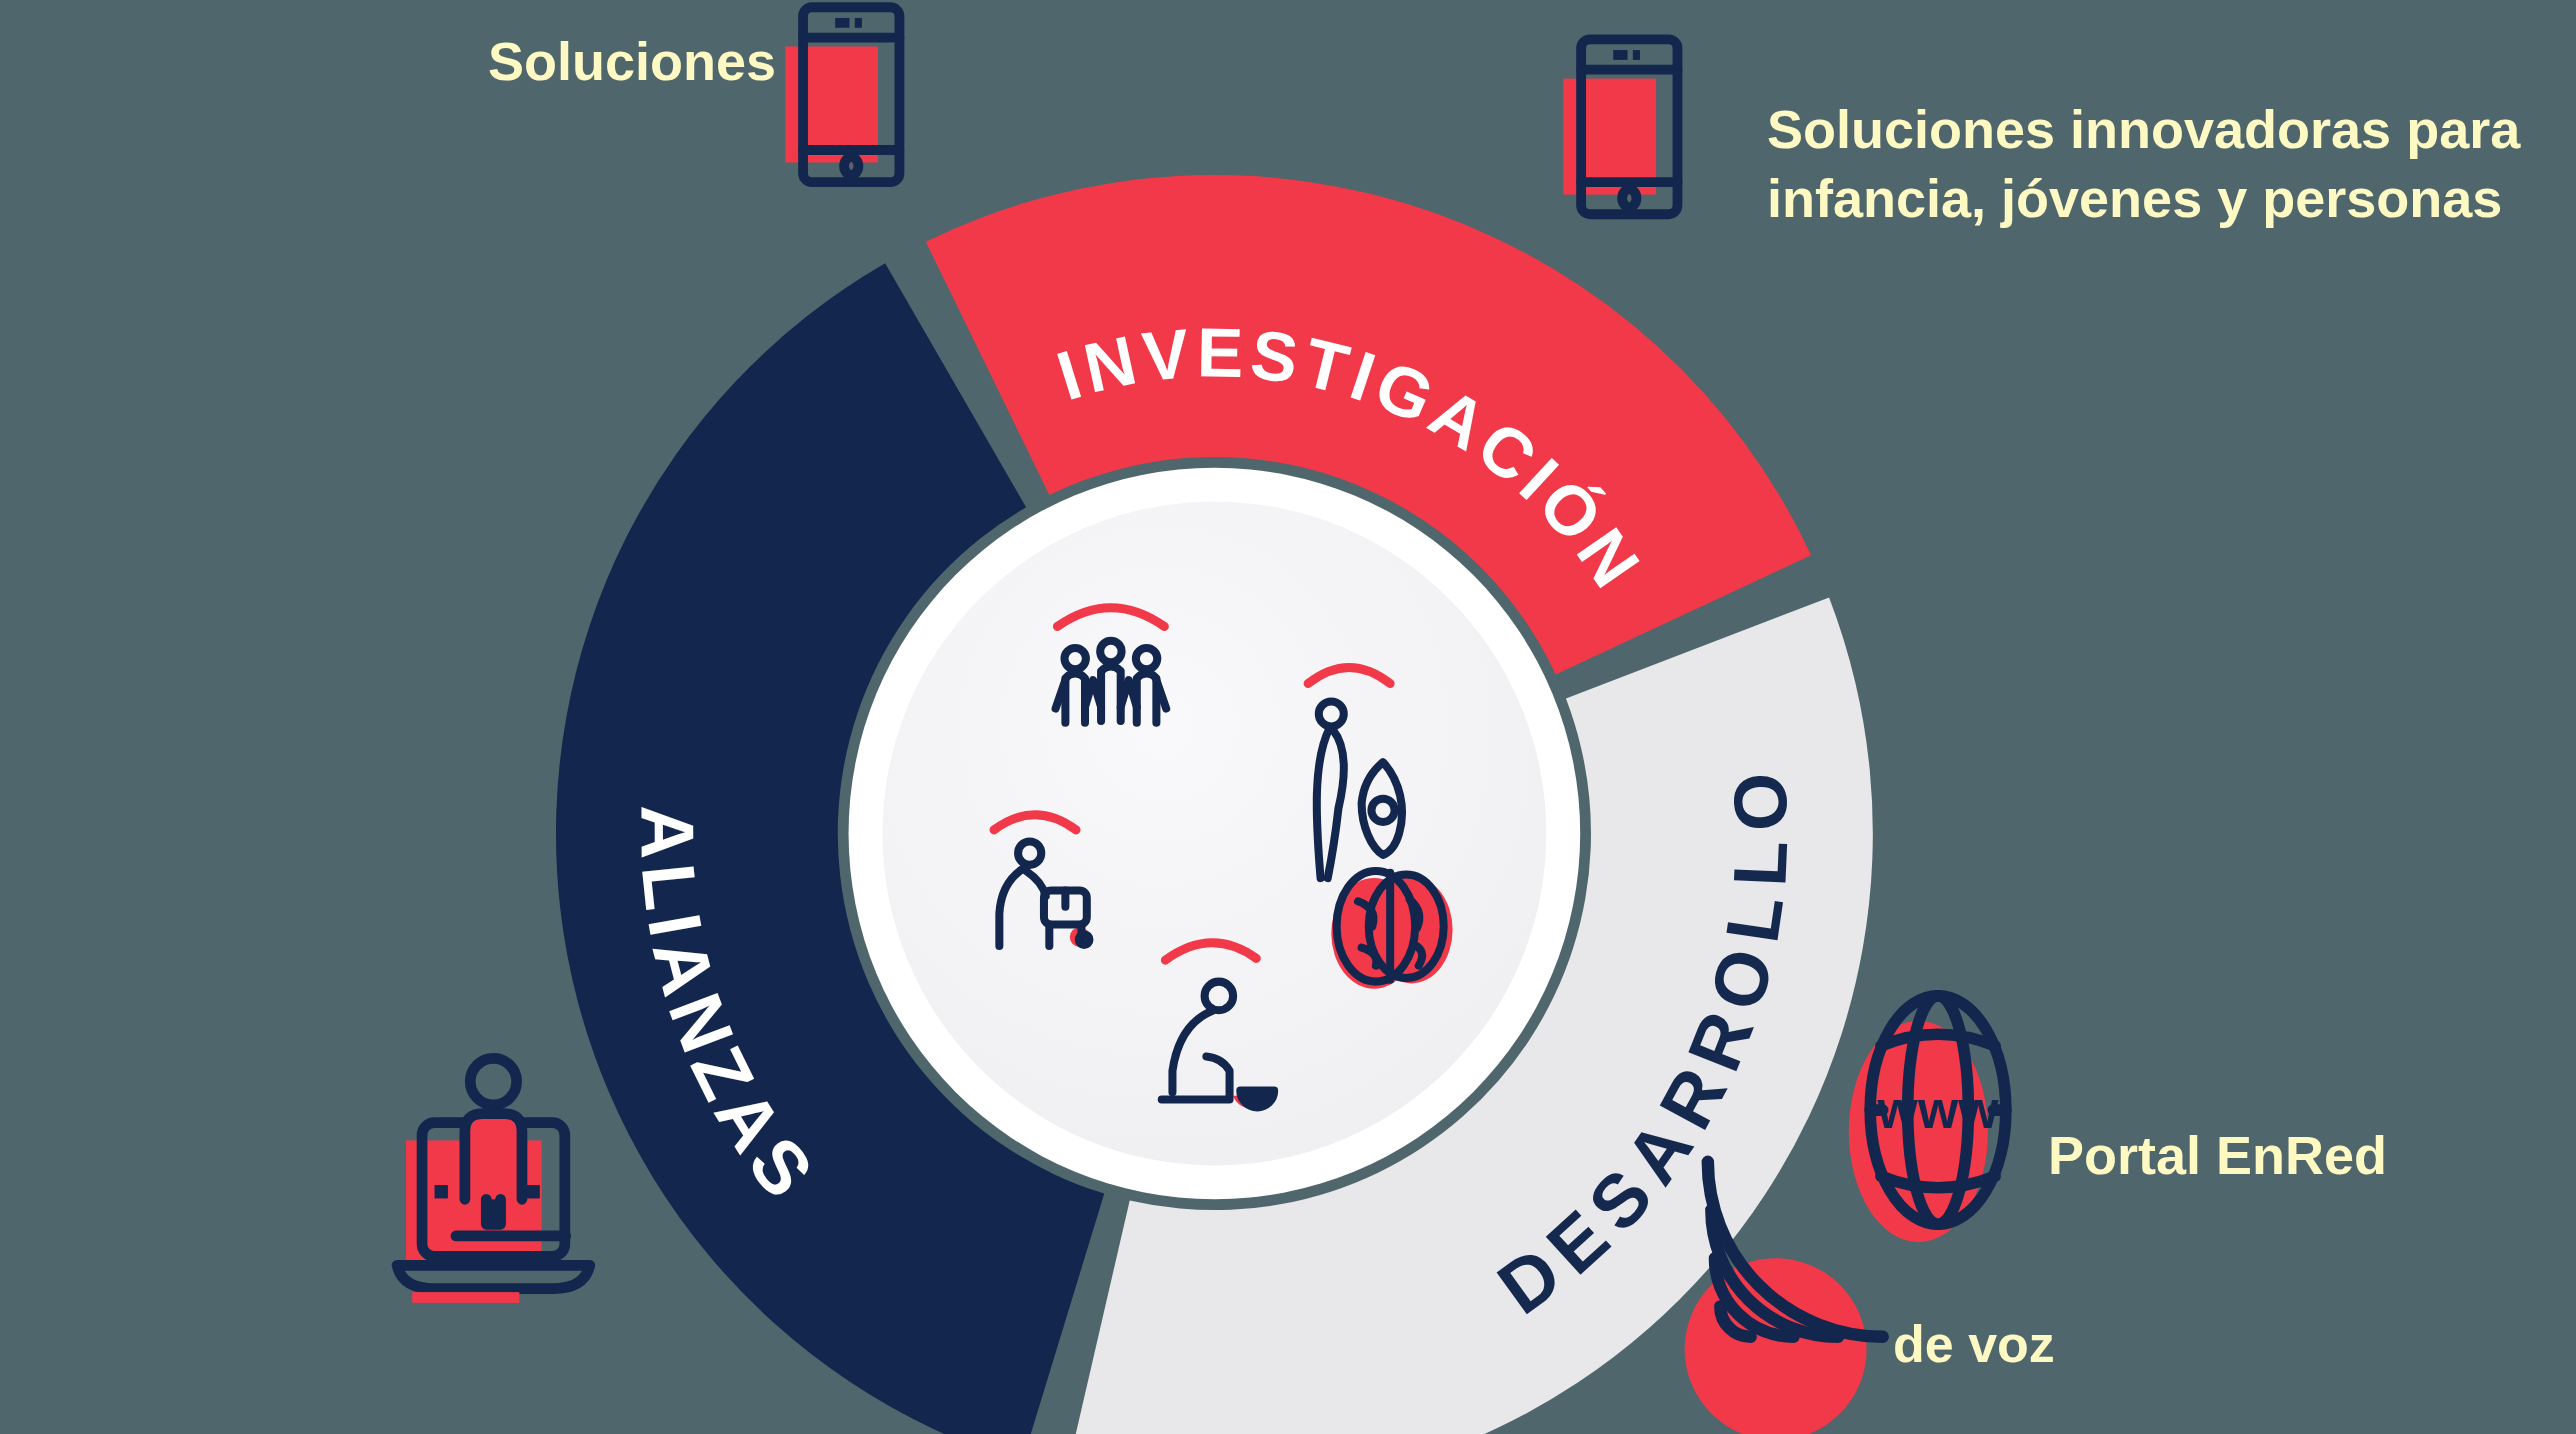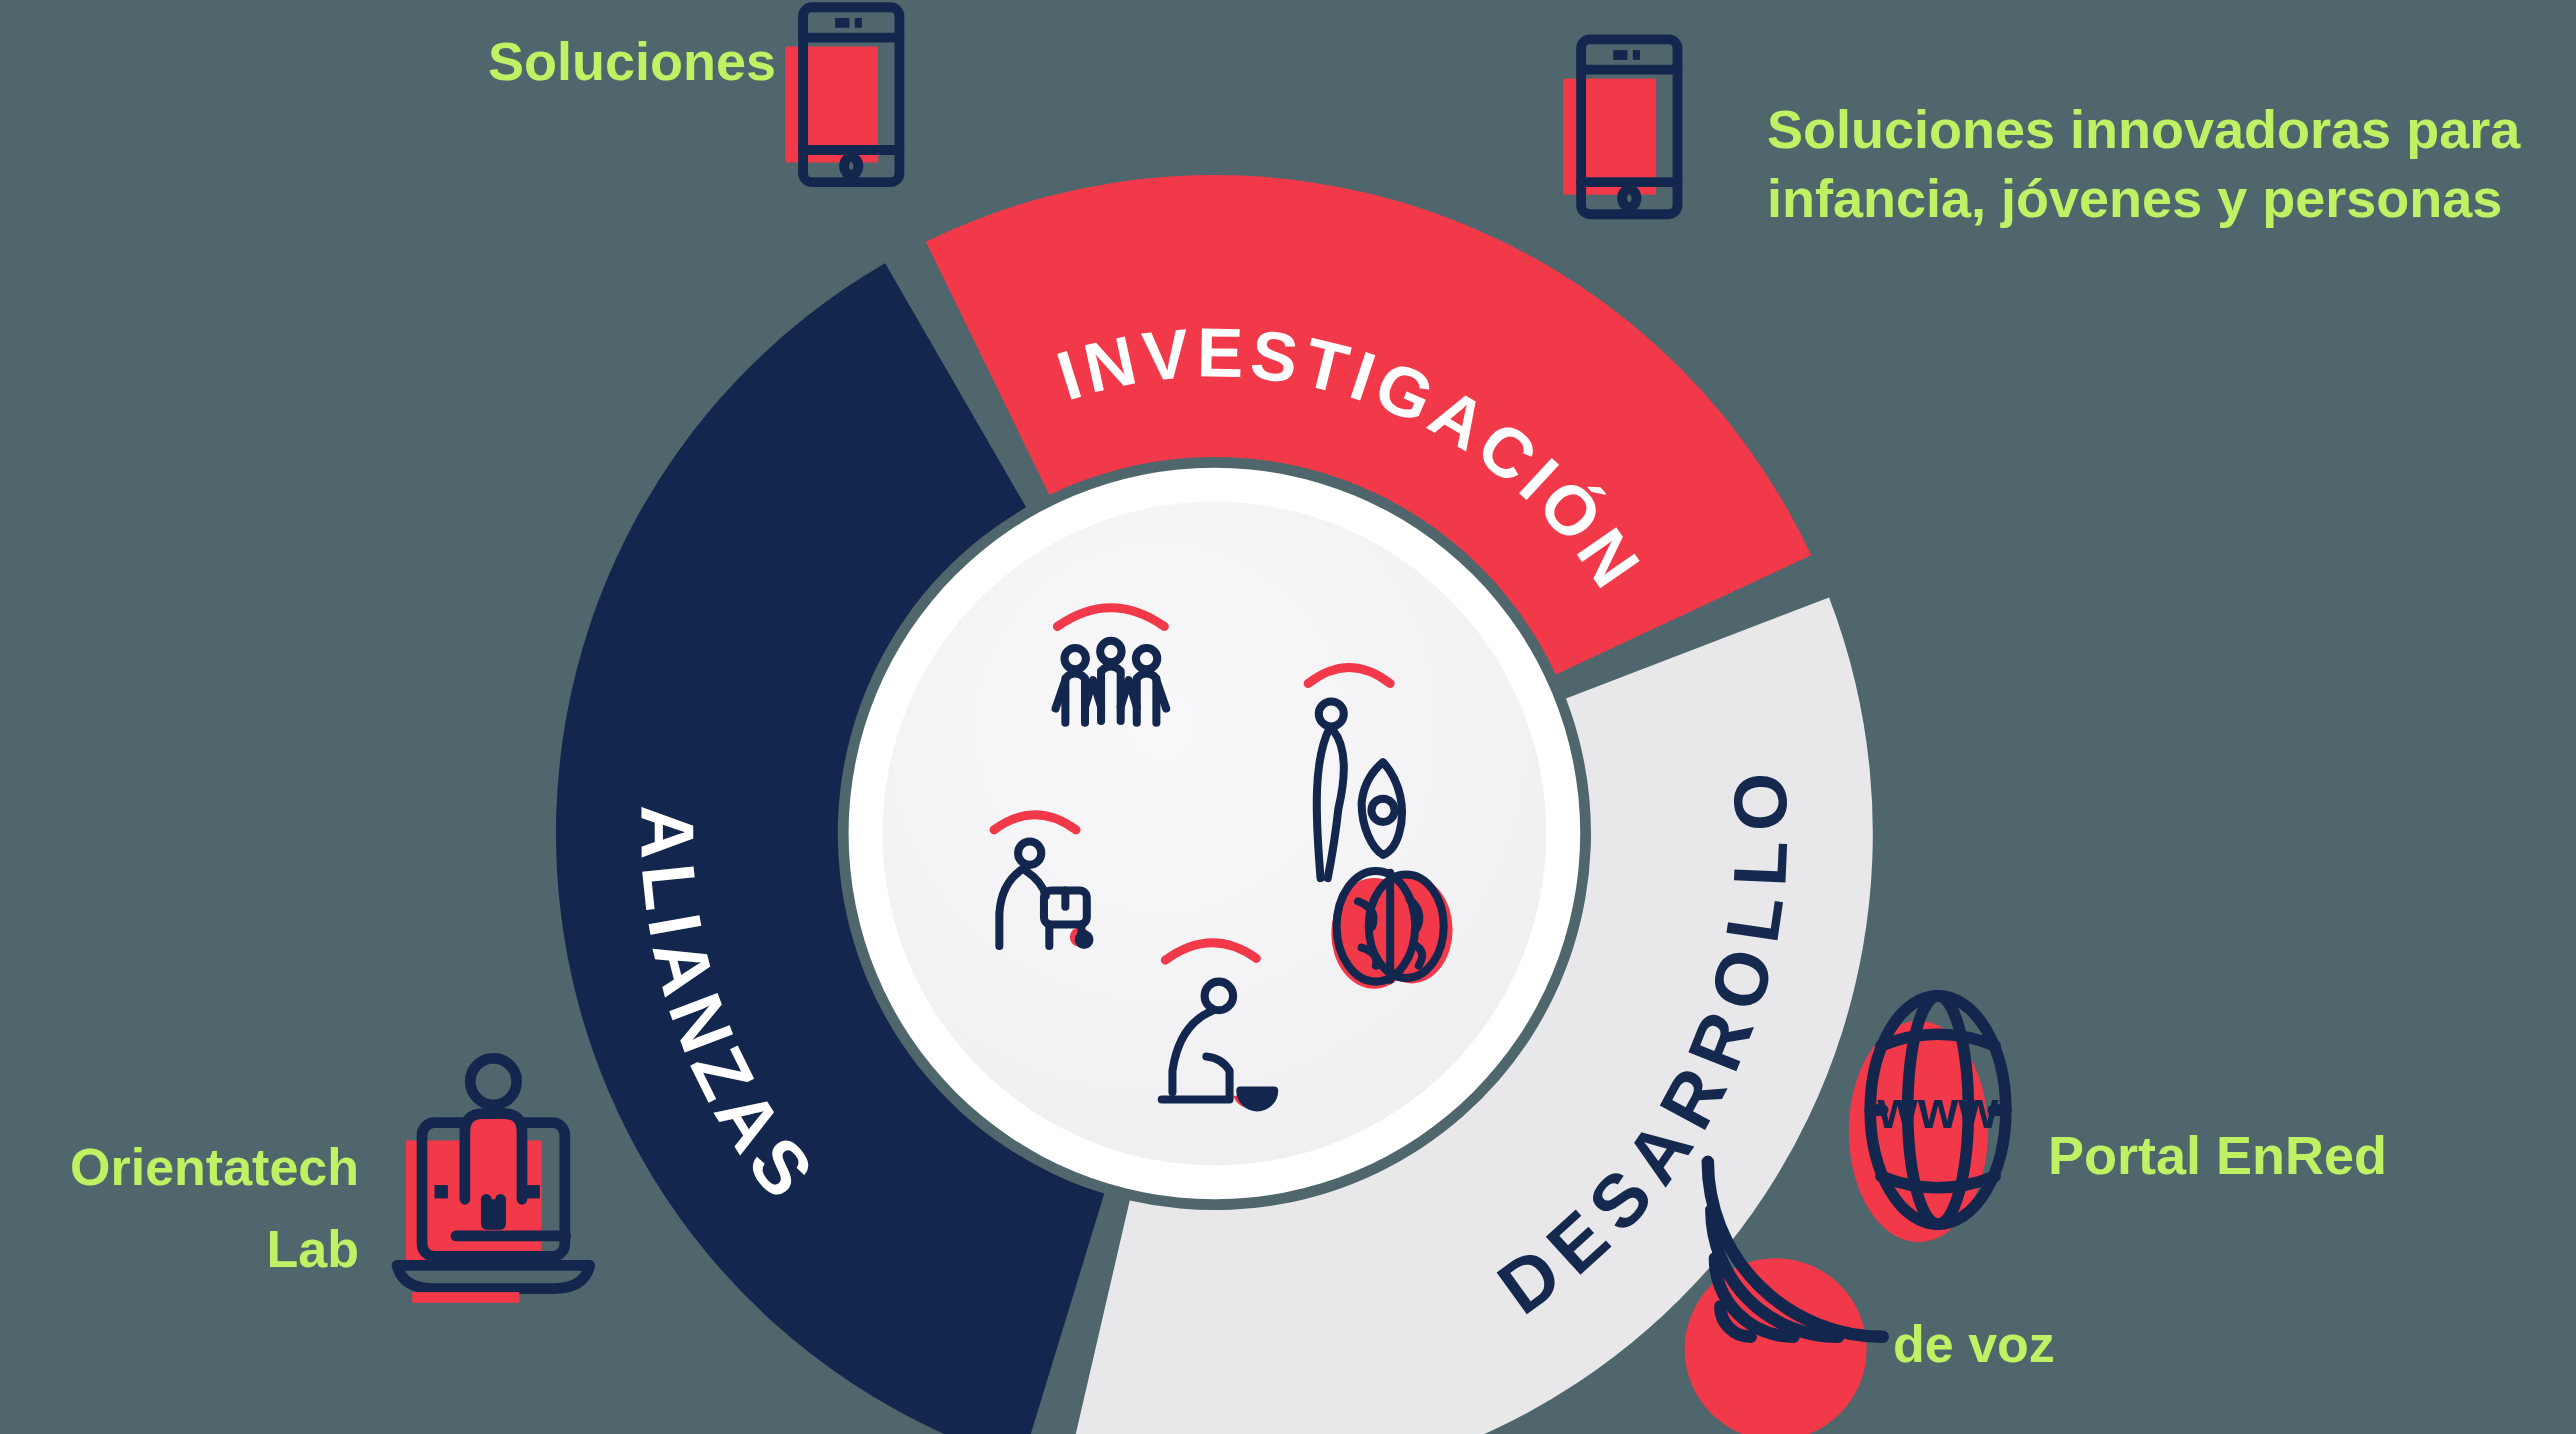--- a/index.html
+++ b/index.html
@@ -1,19 +1,19 @@
 <!DOCTYPE html>
 <html style="font-size:14.3px"><head>
 <meta charset="utf-8">
 <style>
   html,body{margin:0;padding:0;background:#4e666c;}
   .stage{position:relative;width:2576px;height:1435px;overflow:hidden;background:#4e666c;
          font-family:"Liberation Sans",sans-serif;}
   .stage svg{position:absolute;left:0;top:0;}
-  .lbl{position:absolute;color:#bef264;font-weight:700;font-size:54px;line-height:69px;white-space:nowrap;}
+  .lbl{position:absolute;color:#fef9c3;font-weight:700;font-size:54px;line-height:69px;white-space:nowrap;}
   .lbl.right{text-align:right;}
   .small{font-size:52px;}
   .orientatech{line-height:82px;}
   .portal{font-size:54px;}
 </style>
 </head>
 <body>
 
 <div class="stage">
 
@@ -185,24 +185,20 @@
 
   <div class="lbl right" style="top:27px; right:1800px;">
     <div>Soluciones</div>
   </div>
 
   <div class="lbl" style="top:95px; left:1731px;margin-left:36px;">
     <div>Soluciones innovadoras para</div>
     <div>infancia, jóvenes y personas</div>
   </div>
 
-  <div class="lbl right small orientatech" style="top:1126px; right:2217px;">
-    <div>Orientatech</div>
-    <div>Lab</div>
-  </div>
 
   <div class="lbl portal" style="top:1089px; left:2048px;margin-top:32px;">
     <div>Portal EnRed</div>
   </div>
 
   <div class="lbl small" style="top:1310px; left:1893px;">
     <div>de voz</div>
   </div>
 
 </div>

